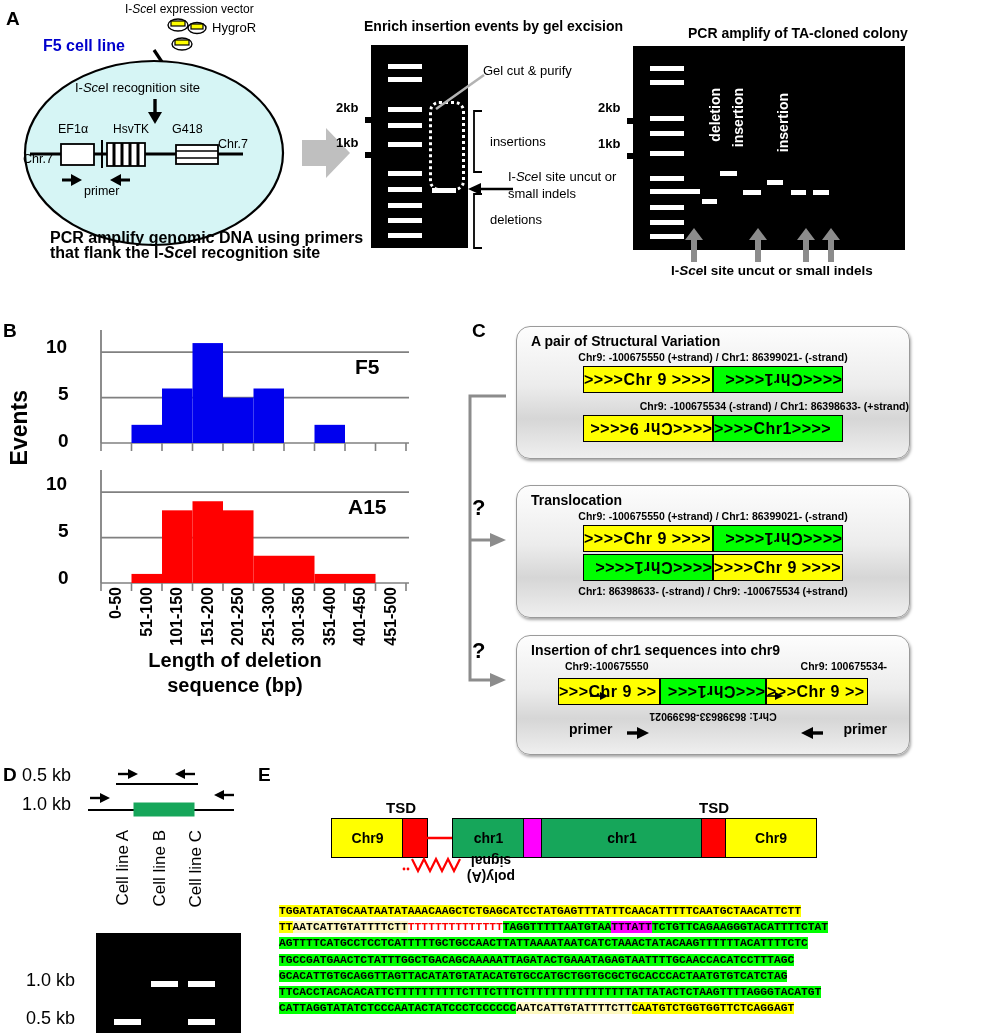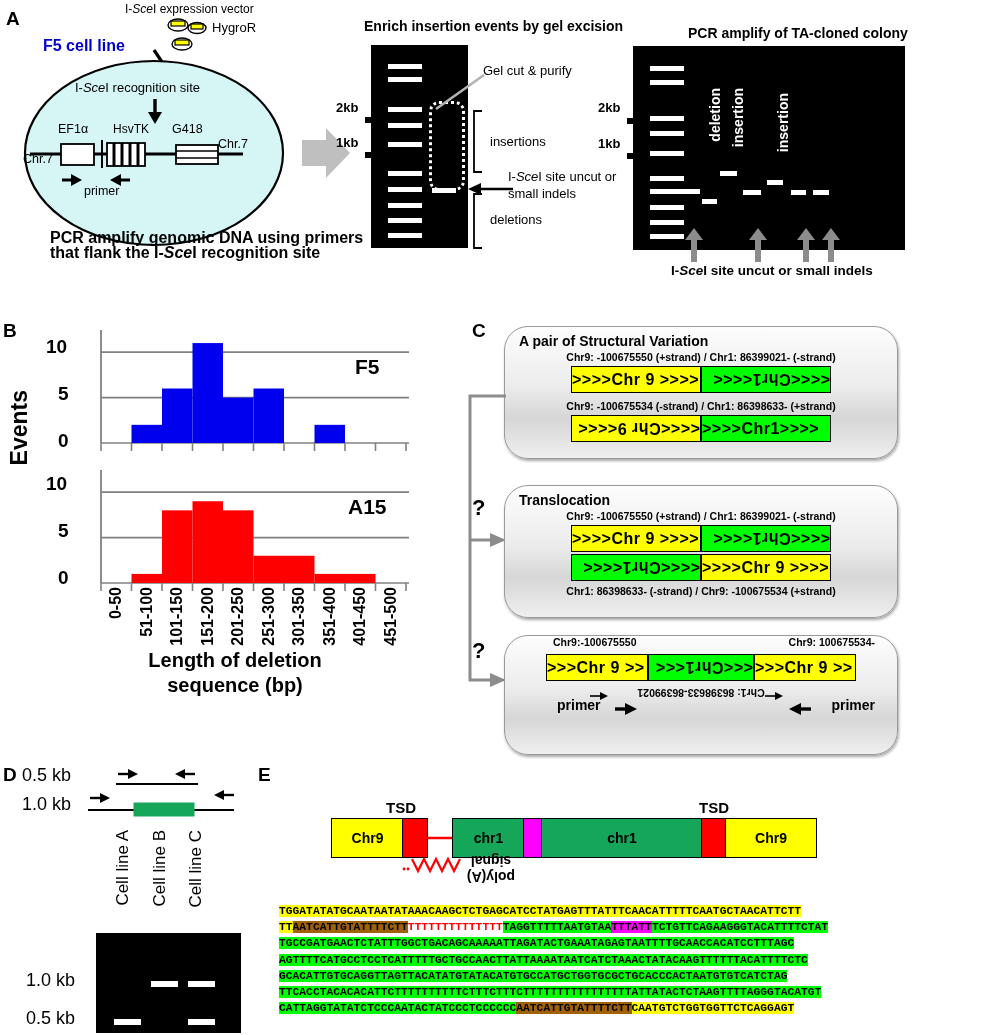--- a/index.html
+++ b/index.html
@@ -7,39 +7,39 @@
        font-family:"Liberation Sans",sans-serif;color:#000;}
   .abs{position:absolute;}
   .pl{font-weight:bold;font-size:19px;}           
   .ttl{font-weight:bold;font-size:14px;}
   .gel{background:#000;position:absolute;}
   .band{background:#fff;position:absolute;height:5px;}
   .vert{writing-mode:vertical-rl;transform:rotate(180deg);}
   .flip{transform:rotate(180deg);}
   svg{display:block;overflow:visible;}
   
-  .cbox{position:absolute;border:1px solid #9a9a9a;border-radius:24px;
+  .cbox{position:absolute;border:1px solid #9a9a9a;border-radius:14px;
         background:linear-gradient(to bottom,#fdfdfd 0%,#ececec 45%,#d6d6d6 70%,#efefef 100%);
-        box-shadow:1px 2px 3px rgba(0,0,0,.35);}
+        box-shadow:1px 2px 3px rgba(0,0,0,.35);margin-left:12px;}
   .cbox-t{font-weight:bold;font-size:14px;margin:6px 0 2px 14px;}
   .coord{font-weight:bold;font-size:10.5px;text-align:center;}
   .segrow{display:flex;justify-content:center;gap:0;}
   .seg{border:1px solid #000;font-weight:bold;font-size:16px;
        text-align:left;line-height:25px;height:25px;letter-spacing:.5px;}
   .yel{background:#ffff00;}
   .grn{background:#00ff00;}
   .qm{font-weight:bold;font-size:22px;position:absolute;}
   
   .ebox{position:absolute;border:1px solid #000;height:38px;line-height:38px;
         text-align:center;font-weight:bold;font-size:14px;}
   .seqline{font-family:"Liberation Mono",monospace;font-size:11.3px;
            font-weight:bold;letter-spacing:0px;white-space:pre;line-height:16.2px;}
   .hl-y{background:#ffff00;}
   .hl-g{background:#00ff00;}
-  .hl-r{background:#a16207;}
+  .hl-r{background:#fef9c3;}
   .hl-m{background:#ff00ff;}
   .red-t{color:#ff0000;}
 </style>
 </head>
 <body>
 
 <div class="abs pl" style="left:6px;top:8px;">A</div>
 
 <div class="abs" style="left:125px;top:2px;font-size:12px;">I-<i>Sce</i>I expression vector</div>
 
@@ -277,21 +277,21 @@
 
 <div class="abs pl" style="left:472px;top:320px;">C</div>
 
 <div class="cbox" style="left:504px;top:326px;width:392px;height:131px;">
   <div class="cbox-t">A pair of Structural Variation</div>
   <div class="coord">Chr9: -100675550 (+strand) / Chr1: 86399021- (-strand)</div>
   <div class="segrow" style="margin-top:3px;">
     <div class="seg yel" style="width:128px;">&gt;&gt;&gt;&gt;Chr 9 &gt;&gt;&gt;&gt;</div>
     <div class="seg grn flip" style="width:128px;">&lt;&lt;&lt;&lt;Chr1&lt;&lt;&lt;&lt;</div>
   </div>
-  <div class="coord" style="margin-top:7px;">Chr9: -100675534 (-strand) / Chr1: 86398633- (+strand)</div>
+  <div class="coord" style="margin-top:7px;text-align:right;">Chr9: -100675534 (-strand) / Chr1: 86398633- (+strand)</div>
   <div class="segrow" style="margin-top:3px;">
     <div class="seg yel flip" style="width:128px;">&lt;&lt;&lt;&lt;Chr 9&lt;&lt;&lt;&lt;</div>
     <div class="seg grn" style="width:128px;">&gt;&gt;&gt;&gt;Chr1&gt;&gt;&gt;&gt;</div>
   </div>
 </div>
 
 <svg class="abs" width="60" height="330" style="left:462px;top:390px;">
   <path d="M44,6 L8,6 L8,150" fill="none" stroke="#8c8c8c" stroke-width="3"></path>
   <path d="M8,150 L30,150" fill="none" stroke="#8c8c8c" stroke-width="3"></path>
   <polygon points="44,150 28,143 28,157" fill="#8c8c8c"></polygon>
@@ -310,20 +310,21 @@
     <div class="seg grn flip" style="width:128px;">&lt;&lt;&lt;&lt;Chr1&lt;&lt;&lt;&lt;</div>
   </div>
   <div class="segrow" style="margin-top:2px;">
     <div class="seg grn flip" style="width:128px;">&lt;&lt;&lt;&lt;Chr1&lt;&lt;&lt;&lt;</div>
     <div class="seg yel" style="width:128px;">&gt;&gt;&gt;&gt;Chr 9 &gt;&gt;&gt;&gt;</div>
   </div>
   <div class="coord" style="margin-top:4px;">Chr1: 86398633- (-strand) / Chr9: -100675534 (+strand)</div>
 </div>
 
 <div class="cbox" style="left:504px;top:635px;width:392px;height:118px;">
+  <div class="cbox-t">Insertion of chr1 sequences into chr9</div>
   <div style="position:relative;height:16px;">
     <div class="abs coord" style="left:48px;top:0;">Chr9:-100675550</div>
     <div class="abs coord" style="right:22px;top:0;">Chr9: 100675534-</div>
   </div>
   <div class="segrow" style="margin-top:2px;">
     <div class="seg yel" style="width:100px;">&gt;&gt;&gt;Chr 9 &gt;&gt;</div>
     <div class="seg grn flip" style="width:104px;">&lt;&lt;&lt;Chr1&lt;&lt;&lt;</div>
     <div class="seg yel" style="width:100px;">&gt;&gt;&gt;Chr 9 &gt;&gt;</div>
   </div>
   <div class="coord flip" style="margin-top:6px;">Chr1: 86398633-86399021</div>
@@ -401,18 +402,18 @@
 </svg>
 
 <div class="abs flip" style="left:448px;top:853px;width:86px;font-size:14px;font-weight:bold;text-align:center;line-height:16px;">
   <div>poly(A)</div>
   <div>signal</div>
 </div>
 
 <div class="abs" id="seqblock" style="left:279px;top:903px;width:704px;">
     <div class="seqline"><span class="hl-y">TGGATATATGCAATAATATAAACAAGCTCTGAGCATCCTATGAGTTTATTTCAACATTTTTCAATGCTAACATTCTT</span></div>
     <div class="seqline"><span class="hl-y">TT</span><span class="hl-r">AATCATTGTATTTTCTT</span><span class="red-t" style="background: rgb(255, 255, 255);">TTTTTTTTTTTTTT</span><span class="hl-g">TAGGTTTTTAATGTAA</span><span class="hl-m">TTTATT</span><span class="hl-g">TCTGTTCAGAAGGGTACATTTTCTAT</span></div>
+    <div class="seqline"><span class="hl-g">AGTTTTCATGCCTCCTCATTTTTGCTGCCAACTTATTAAAATAATCATCTAAACTATACAAGTTTTTTACATTTTCTC</span></div>
     <div class="seqline"><span class="hl-g">TGCCGATGAACTCTATTTGGCTGACAGCAAAAATTAGATACTGAAATAGAGTAATTTTGCAACCACATCCTTTAGC</span></div>
-    <div class="seqline"><span class="hl-g">AGTTTTCATGCCTCCTCATTTTTGCTGCCAACTTATTAAAATAATCATCTAAACTATACAAGTTTTTTACATTTTCTC</span></div>
     <div class="seqline"><span class="hl-g">GCACATTGTGCAGGTTAGTTACATATGTATACATGTGCCATGCTGGTGCGCTGCACCCACTAATGTGTCATCTAG</span></div>
     <div class="seqline"><span class="hl-g">TTCACCTACACACATTCTTTTTTTTTTCTTTCTTTCTTTTTTTTTTTTTTTTATTATACTCTAAGTTTTAGGGTACATGT</span></div>
     <div class="seqline"><span class="hl-g">CATTAGGTATATCTCCCAATACTATCCCTCCCCCC</span><span class="hl-r">AATCATTGTATTTTCTT</span><span class="hl-y">CAATGTCTGGTGGTTCTCAGGAGT</span></div>
   </div>
 
 </body></html>

